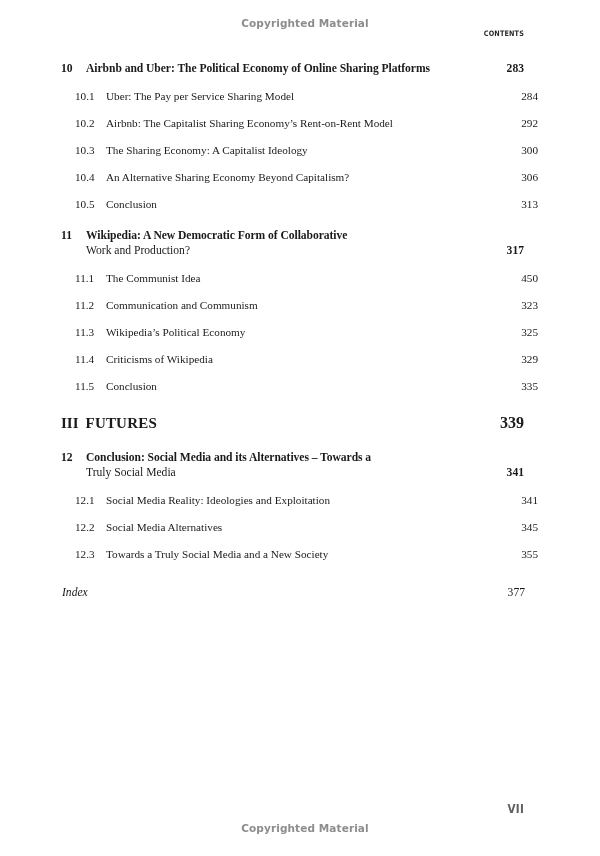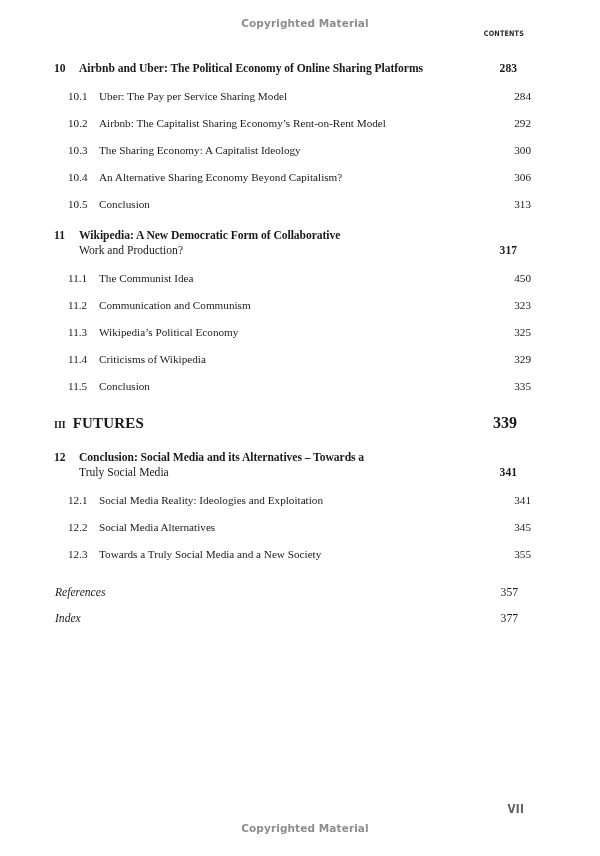--- a/index.html
+++ b/index.html
@@ -61,21 +61,21 @@
     letter-spacing: 0.3px;
     color: #5f5f5f;
     transform: scaleX(0.8);
     transform-origin: 100% 50%;
   }
 
   
   .toc {
     position: absolute;
     top: 62px;
-    left: 54px;
+    left: 61px;
     width: 463px;
   }
 
   .row {
     display: flex;
     align-items: baseline;
     width: 100%;
   }
 
   .num-col {
@@ -143,21 +143,21 @@
   }
 
   
   .part {
     margin-top: 22px;
     display: flex;
     align-items: baseline;
     width: 100%;
   }
   .part .part-num {
-    font-size: 10px;
+    font-size: 15px;
     font-weight: bold;
     margin-right: 7px;
   }
   .part .part-title {
     font-size: 15px;
     font-weight: bold;
     letter-spacing: 0.2px;
   }
   .part .pg {
     font-size: 16px;
@@ -305,24 +305,20 @@
         <div class="row section">
           <span class="sec-num">12.3</span>
           <span class="title">Towards a Truly Social Media and a New Society</span>
           <span class="pg">355</span>
         </div>
       </div>
     </div>
 
     <div class="backmatter">
       <div class="back-row">
-        <span class="title">References</span>
-        <span class="pg">357</span>
-      </div>
-      <div class="back-row">
         <span class="title">Index</span>
         <span class="pg">377</span>
       </div>
     </div>
 
   </div>
 
   <div class="folio">VII</div>
 
   <div class="watermark watermark-bottom">Copyrighted Material</div>

